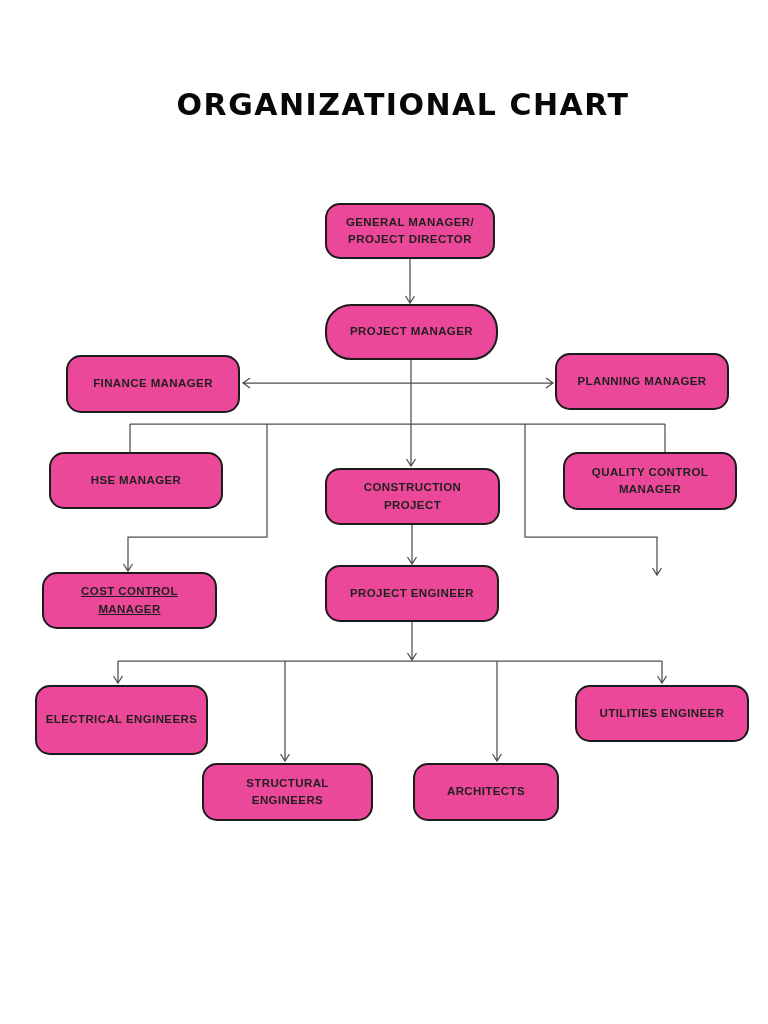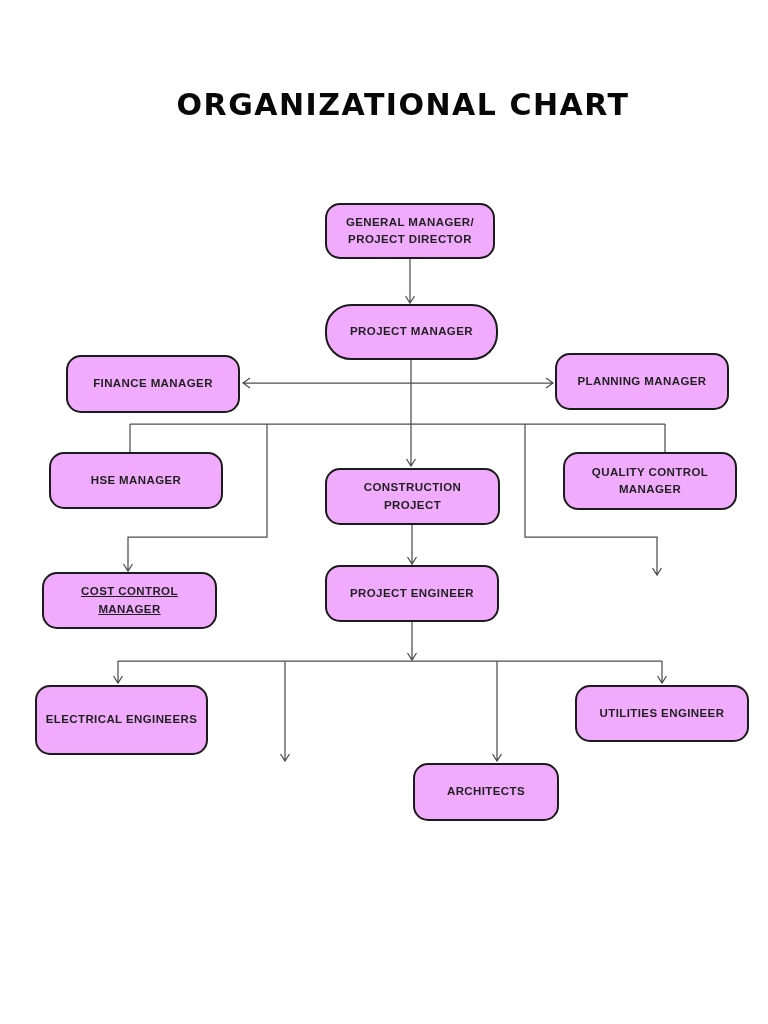--- a/index.html
+++ b/index.html
@@ -33,21 +33,21 @@
   .connector-layer path {
     stroke: #4f4f4f;
     stroke-width: 1.25;
     fill: none;
     stroke-linecap: butt;
     stroke-linejoin: miter;
   }
   .node {
     position: absolute;
     box-sizing: border-box;
-    background: #f0abfc;
+    background: #ec4899;
     border: 2px solid #1b1b1b;
     border-radius: 15px;
     display: flex;
     align-items: center;
     justify-content: center;
     text-align: center;
     padding: 4px 8px;
     font-size: 11.5px;
     font-weight: 600;
     letter-spacing: 0.4px;
@@ -121,18 +121,21 @@
 
 
   <div class="node" style="left:35px; top:685px; width:173px; height:70px;">
     <span>ELECTRICAL ENGINEERS</span>
   </div>
 
   <div class="node" style="left:575px; top:685px; width:174px; height:57px;text-align:center;">
     <span>UTILITIES ENGINEER</span>
   </div>
 
+  <div class="node" style="left:202px; top:763px; width:171px; height:58px;">
+    <span>STRUCTURAL ENGINEERS</span>
+  </div>
 
   <div class="node" style="left:413px; top:763px; width:146px; height:58px;">
     <span>ARCHITECTS</span>
   </div>
 
 </div>
 
 </body></html>

